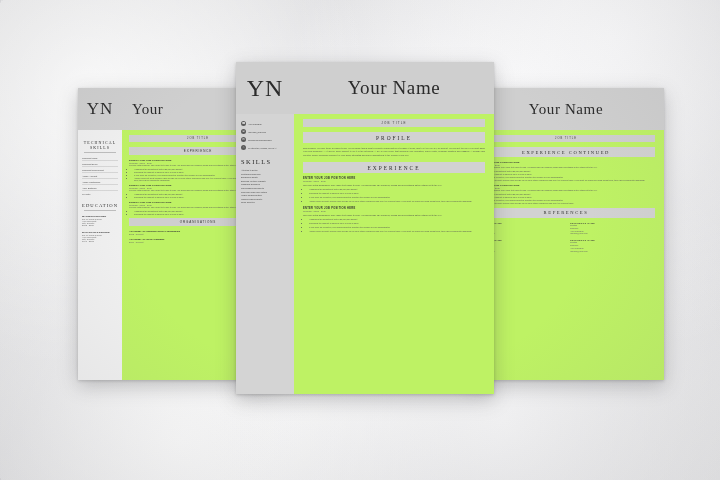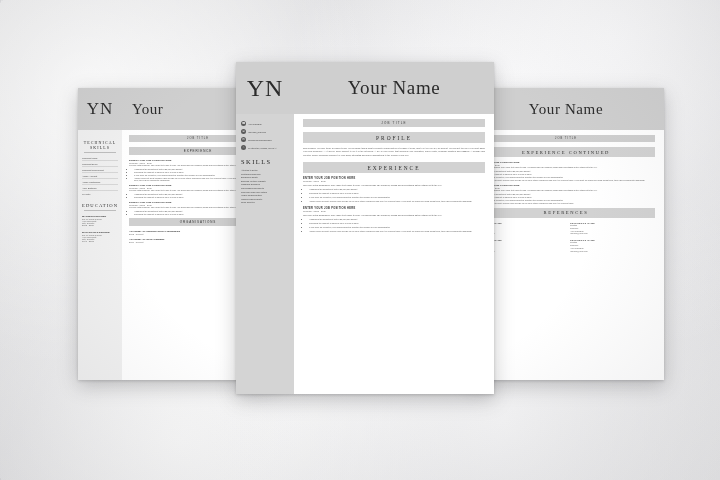--- a/index.html
+++ b/index.html
@@ -29,21 +29,21 @@
     opacity:.85;
   }
   .vignette{
     position:absolute;inset:0;
     background:radial-gradient(ellipse at 50% 45%, rgba(255,255,255,0) 45%, rgba(120,120,125,0.16) 100%);
     pointer-events:none;
   }
 
   
   .page{
-    position:absolute;background:#ffffff;
+    position:absolute;background:#bef264;
     box-shadow:0 6px 18px rgba(60,60,65,.28), 0 1px 3px rgba(0,0,0,.18);
     overflow:hidden;
   }
   #page-left{left:78px;top:88px;width:196px;height:292px;}
   #page-right{left:468px;top:88px;width:196px;height:292px;}
   #page-center{left:236px;top:62px;width:258px;height:332px;z-index:5;}
 
   
   .tiny{font-size:2.2px;line-height:1.45;color:#4b4b4b;}
   .nano{font-size:1.9px;line-height:1.5;color:#5a5a5a;}

